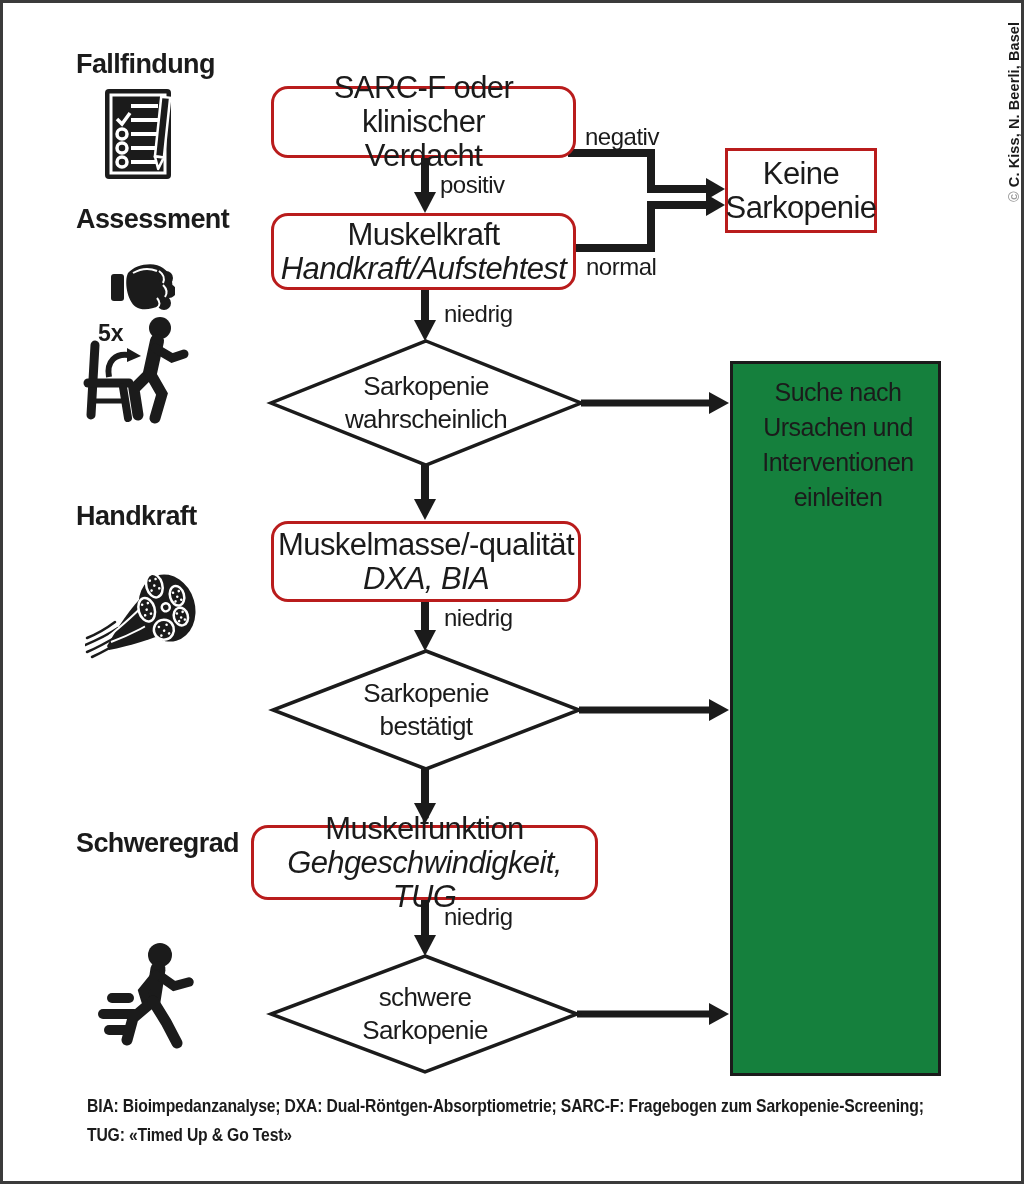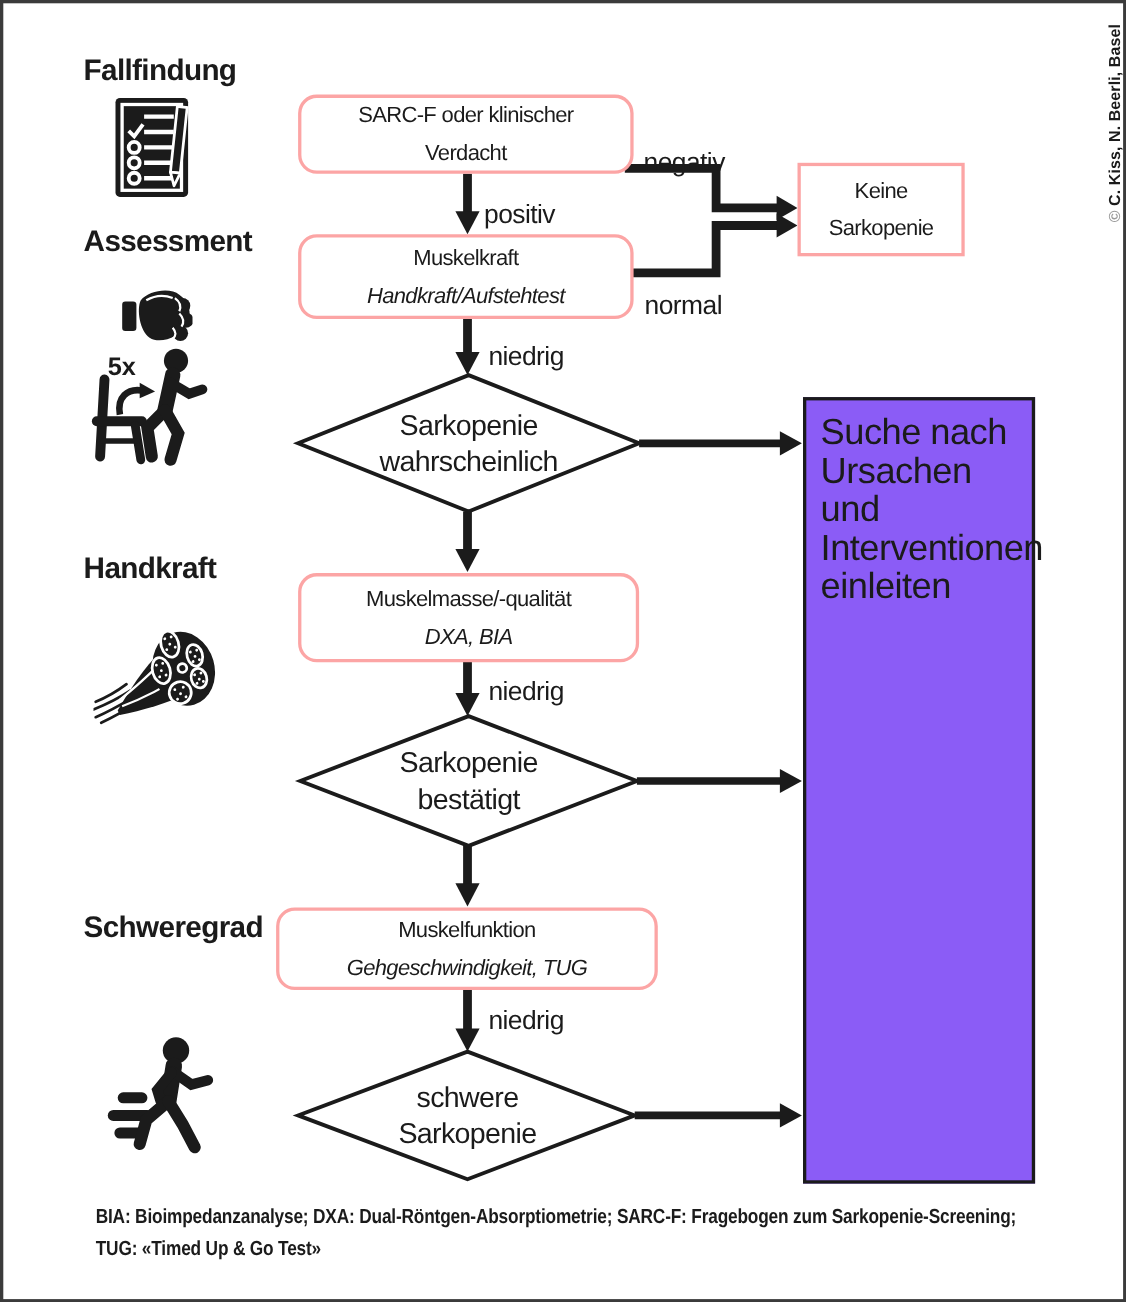--- a/index.html
+++ b/index.html
@@ -4,35 +4,35 @@
 <style>
   html,body{margin:0;padding:0;background:#fff;}
   .canvas{
     position:relative;width:1024px;height:1184px;background:#ffffff;
     border:3px solid #3b3b3b;box-sizing:border-box;overflow:hidden;
     font-family:"Liberation Sans","DejaVu Sans",sans-serif;color:#1b1b1b;
   }
   .layer{position:absolute;left:0;top:0;pointer-events:none;}
   .stage-label{position:absolute;font-weight:700;font-size:27px;letter-spacing:-0.6px;z-index:3;white-space:nowrap;}
   .node{
-    position:absolute;box-sizing:border-box;border:3px solid #fca5a5;background:#fff;
+    position:absolute;box-sizing:border-box;border:3px solid #b91c1c;background:#fff;
     display:flex;flex-direction:column;justify-content:center;align-items:center;
-    text-align:center;font-size:20px;line-height:34px;letter-spacing:-0.6px;z-index:2;
+    text-align:center;font-size:31px;line-height:34px;letter-spacing:-0.6px;z-index:2;
   }
   .node.rounded{border-radius:17px;}
   .node .it{font-style:italic;}
   .tallbox{
-    position:absolute;box-sizing:border-box;border:3px solid #1b1b1b;background:#8b5cf6;
-    font-size:33px;line-height:35px;letter-spacing:-0.5px;padding:11px 8px 0 13px;z-index:2;
+    position:absolute;box-sizing:border-box;border:3px solid #1b1b1b;background:#15803d;
+    font-size:25px;line-height:35px;letter-spacing:-0.5px;padding:11px 8px 0 13px;z-index:2;text-align:center;
   }
   .diamond-text{
     position:absolute;width:240px;text-align:center;font-size:26px;line-height:33px;
     letter-spacing:-0.6px;z-index:3;
   }
-  .edge-label{position:absolute;font-size:24px;letter-spacing:-0.5px;z-index:3;white-space:nowrap;margin-top:11px;}
+  .edge-label{position:absolute;font-size:24px;letter-spacing:-0.5px;z-index:3;white-space:nowrap;}
   .count-label{position:absolute;font-size:23px;font-weight:700;z-index:3;}
   .footnote{
     position:absolute;left:84px;font-size:18.5px;font-weight:700;letter-spacing:-0.2px;
     transform:scaleX(0.85);transform-origin:left top;white-space:nowrap;z-index:3;
   }
   .copyright{
     position:absolute;left:1011px;top:109px;transform:translate(-50%,-50%) rotate(-90deg);
     white-space:nowrap;font-size:14.5px;font-weight:700;letter-spacing:0.1px;z-index:3;
   }
   .copyright .sym{color:#9b9b9b;}

